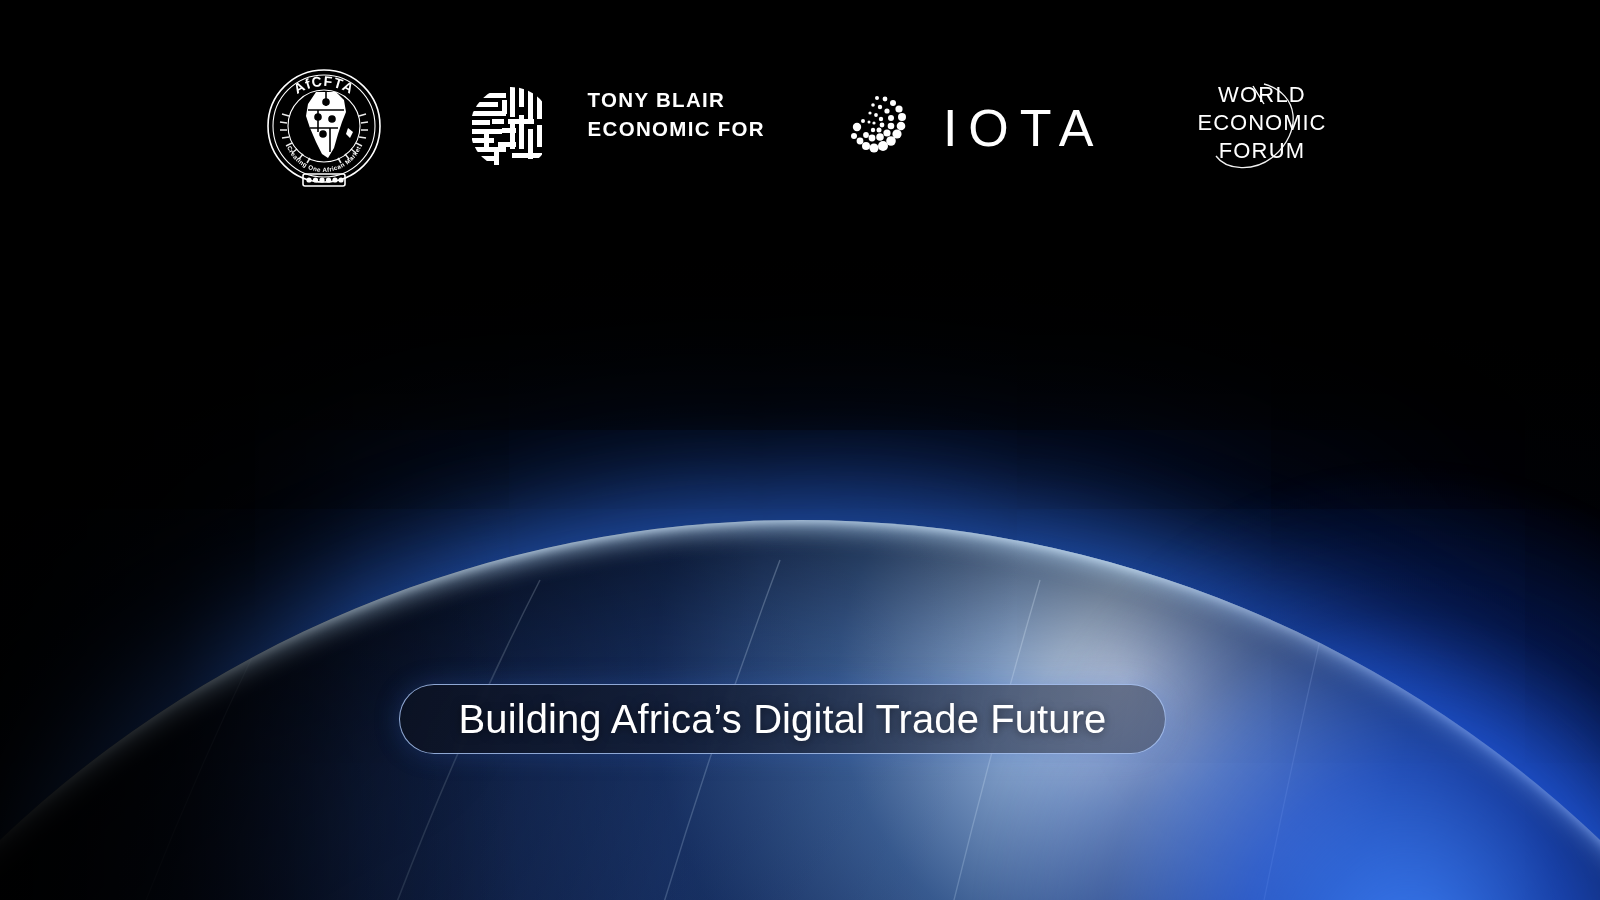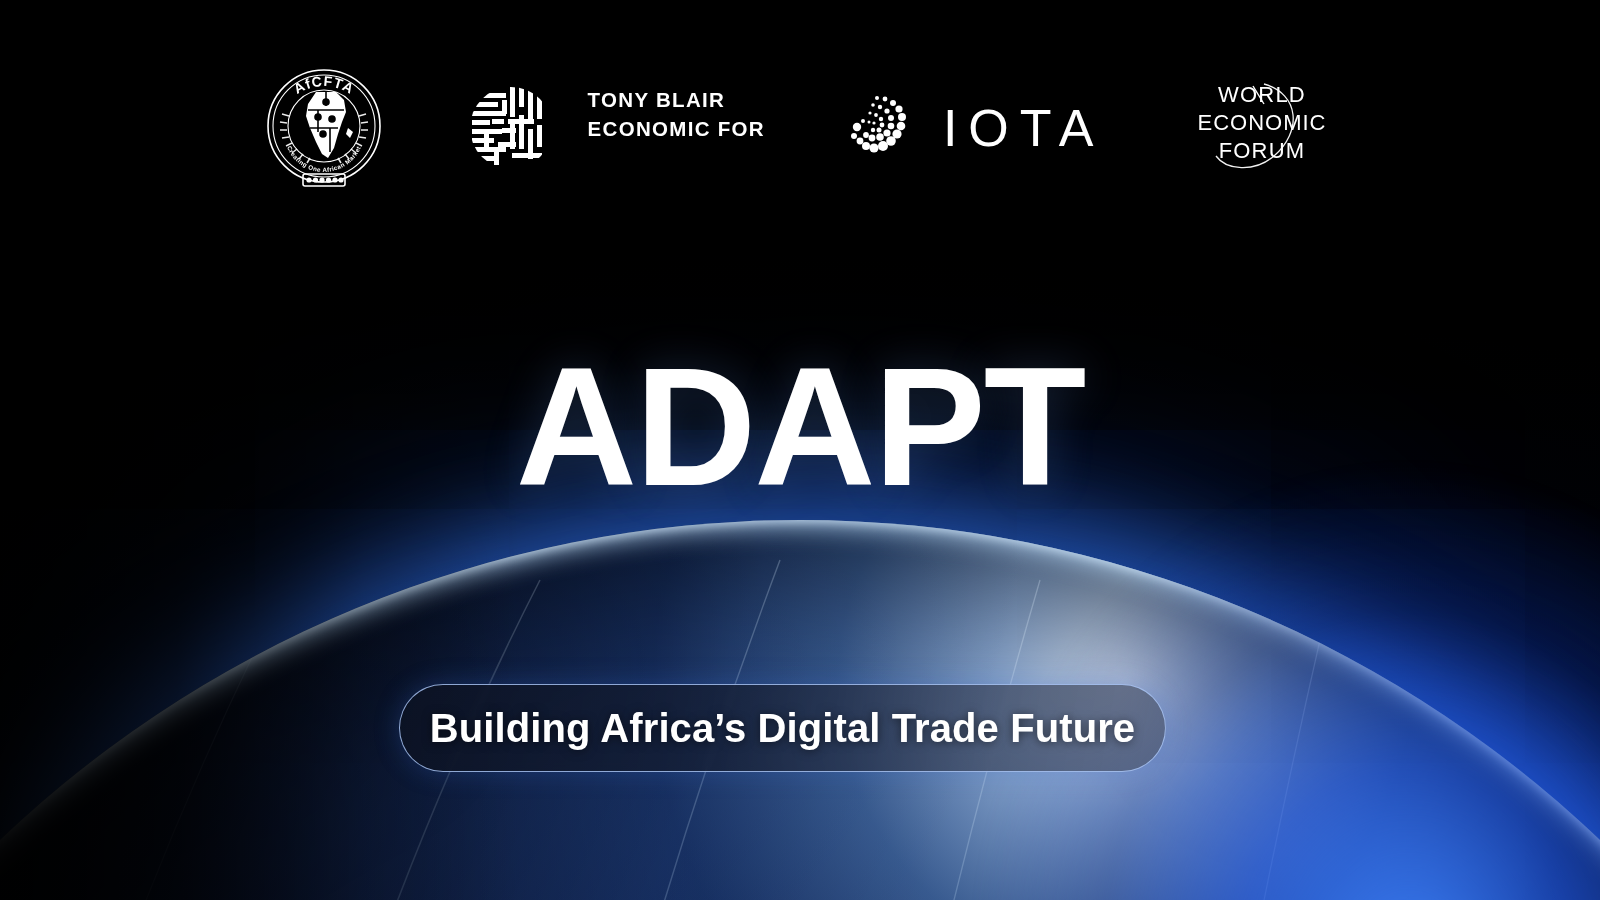--- a/index.html
+++ b/index.html
@@ -156,33 +156,32 @@
     letter-spacing:-2px;
     line-height:1;
     z-index:12;
     text-shadow:0 0 46px rgba(120,175,255,0.22);
   }
 
   
   .pill{
     position:absolute;
     left:399px; top:684px;
-    width:767px; height:88px;
+    width:767px; height:70px;
     border-radius:44px;
     border:1.6px solid rgba(176,205,255,0.80);
     background:linear-gradient(100deg,
         rgba(12,18,34,0.80) 0%,
         rgba(20,28,48,0.74) 42%,
         rgba(52,62,86,0.70) 74%,
         rgba(74,84,108,0.66) 100%);
     backdrop-filter:blur(3px);
     display:flex; align-items:center; justify-content:center;
     box-shadow:0 0 26px rgba(60,110,220,0.25);
     z-index:12;
-    font-weight:bold;
   }
   .pill-text{
     color:#ffffff;
     font-size:40px;
     letter-spacing:0.1px;
     white-space:nowrap;
     text-shadow:0 1px 10px rgba(0,0,0,0.55);
   }
 </style>
 </head>
@@ -496,19 +495,18 @@
           <text x="80" y="24" text-anchor="middle" fill="#fff" font-family="Liberation Sans, sans-serif" font-size="22" letter-spacing="1.2">WORLD</text>
           <line x1="71" y1="8" x2="82" y2="26" stroke="#fff" stroke-width="1.4"></line>
           <text x="80" y="52" text-anchor="middle" fill="#fff" font-family="Liberation Sans, sans-serif" font-size="22" letter-spacing="1">ECONOMIC</text>
           <text x="80" y="80" text-anchor="middle" fill="#fff" font-family="Liberation Sans, sans-serif" font-size="22" letter-spacing="1.2">FORUM</text>
         </svg>
       </div>
     </div>
 
   </div>
 
-  <div class="title">ADAPT</div>
 
   <div class="pill">
     <span class="pill-text">Building Africa’s Digital Trade Future</span>
   </div>
 
 </div>
 
 </body></html>

